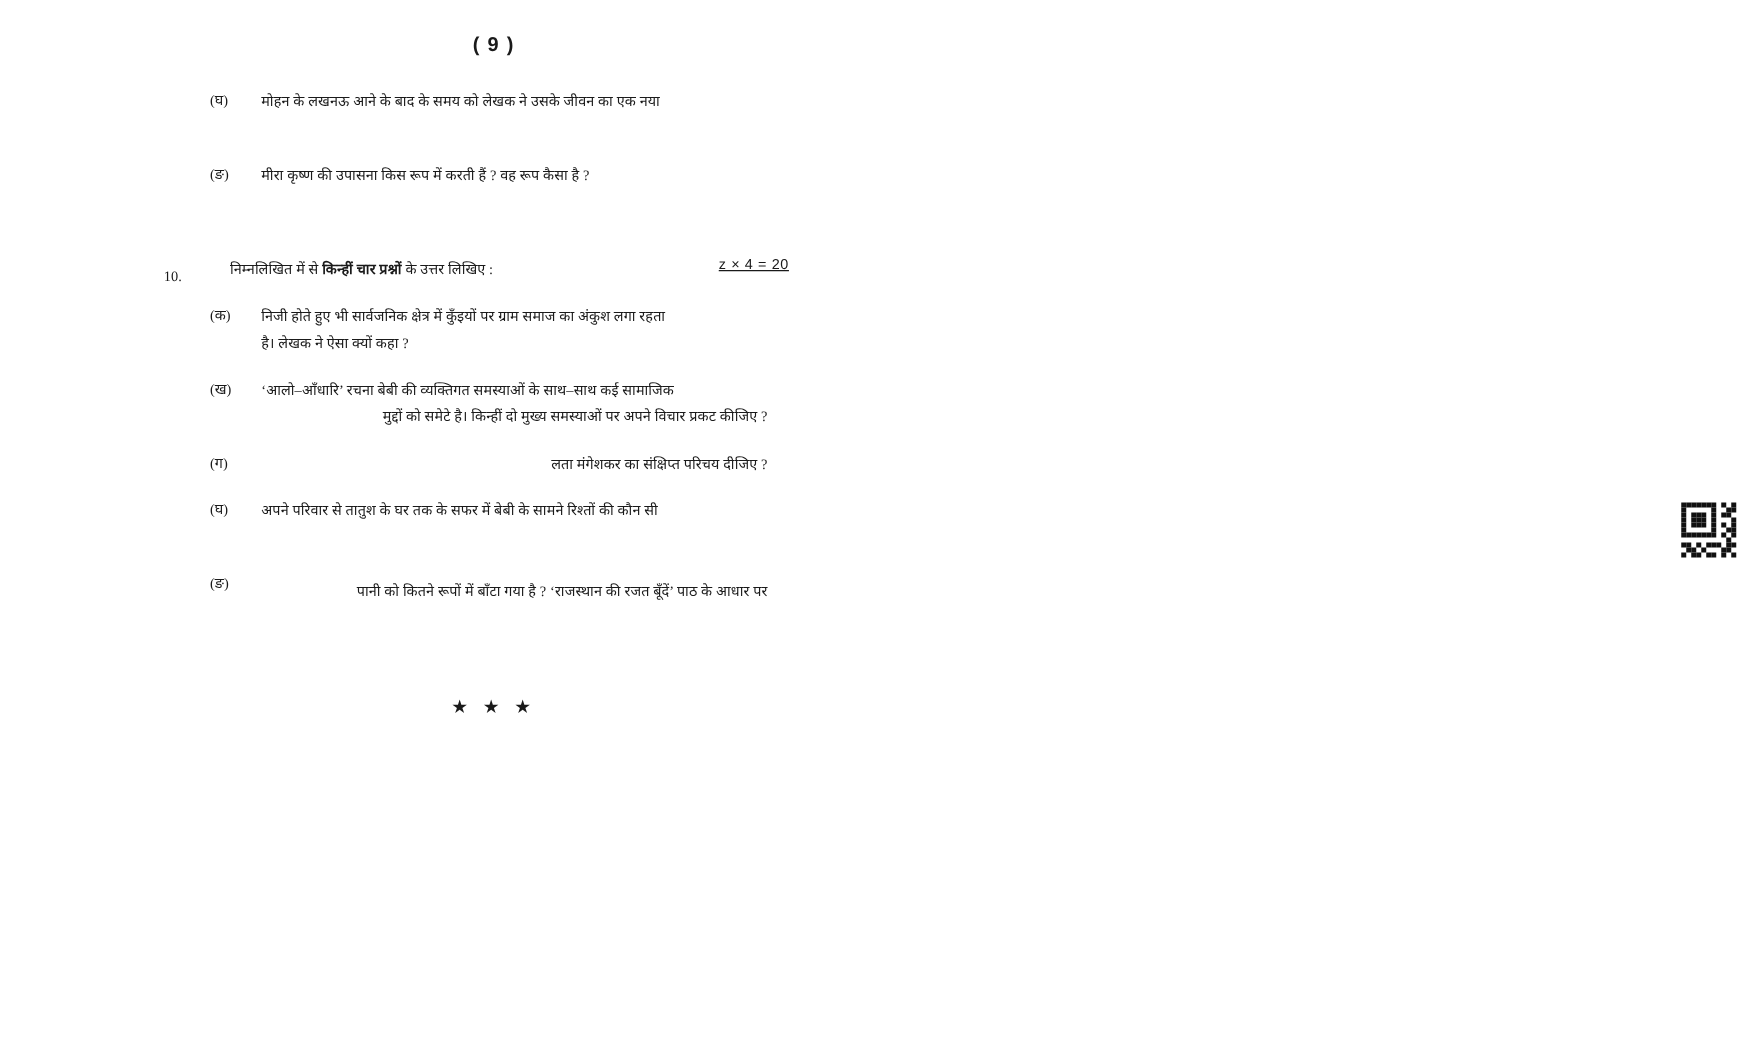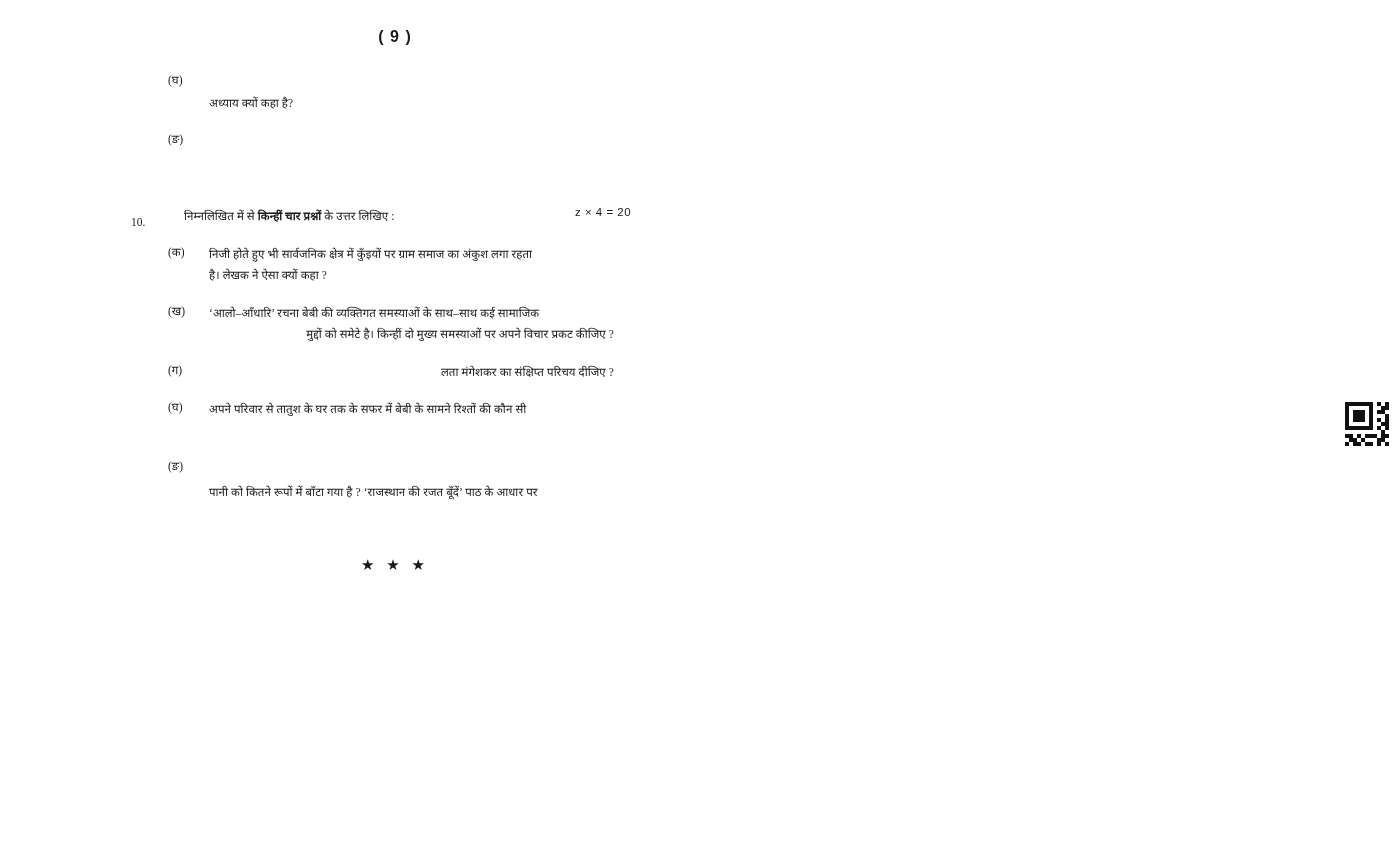--- a/index.html
+++ b/index.html
@@ -48,20 +48,21 @@
     font-size: 11.5px;
     font-weight: normal;
     margin-top: 10px;
   }
   .marks {
     position: absolute;
     font-size: 11.5px;
     font-family: "Liberation Sans", sans-serif;
     letter-spacing: 0.5px;
     white-space: nowrap;
+    text-decoration: underline;
   }
   .stars {
     position: absolute;
     left: 0;
     top: 556px;
     width: 790px;
     text-align: center;
     font-size: 15px;
     letter-spacing: 4px;
   }
@@ -83,44 +84,45 @@
   .bold-seg { font-weight: bold; }
 </style>
 </head>
 <body>
 
 <div class="page">
 
   <div class="page-number">( 9 )</div>
 
   <div class="marker" style="left:168px; top:72px;">(घ)</div>
-  <div class="body-text" style="left:209px; top:93px; width:400px;">अध्याय क्यों कहा है?</div>
+  <div class="body-text" style="left:209px; top:72px; width:400px;">मोहन के लखनऊ आने के बाद के समय को लेखक ने उसके जीवन का एक नया</div>
 
   <div class="marker" style="left:168px; top:131px;">(ङ)</div>
+  <div class="body-text" style="left:209px; top:131px; width:420px;">मीरा कृष्ण की उपासना किस रूप में करती हैं ? वह रूप कैसा है ?</div>
 
   <div class="main-num" style="left:131px; top:206px;">10.</div>
   <div class="body-text" style="left:184px; top:206px; width:420px;"><span>निम्नलिखित में से </span><span class="bold-seg">किन्हीं चार प्रश्नों</span><span> के उत्तर लिखिए :</span></div>
   <div class="marks" style="left:575px; top:206px;">z × 4 = 20</div>
 
   <div class="marker" style="left:168px; top:244px;">(क)</div>
   <div class="body-text" style="left:209px; top:265px; width:405px;">है। लेखक ने ऐसा क्यों कहा ?</div>
   <div class="body-text" style="left:209px; top:244px; width:405px;">निजी होते हुए भी सार्वजनिक क्षेत्र में कुँइयों पर ग्राम समाज का अंकुश लगा रहता</div>
 
   <div class="marker" style="left:168px; top:303px;">(ख)</div>
   <div class="body-text" style="left:209px; top:303px; width:405px;">‘आलो–आँधारि’ रचना बेबी की व्यक्तिगत समस्याओं के साथ–साथ कई सामाजिक</div>
   <div class="body-text" style="left:209px; top:324px; width:405px;text-align:right;">मुद्दों को समेटे है। किन्हीं दो मुख्य समस्याओं पर अपने विचार प्रकट कीजिए ?</div>
 
   <div class="marker" style="left:168px; top:362px;">(ग)</div>
   <div class="body-text" style="left:209px; top:362px; width:405px;text-align:right;">लता मंगेशकर का संक्षिप्त परिचय दीजिए ?</div>
 
   <div class="marker" style="left:168px; top:399px;">(घ)</div>
   <div class="body-text" style="left:209px; top:399px; width:405px;">अपने परिवार से तातुश के घर तक के सफर में बेबी के सामने रिश्तों की कौन सी</div>
 
   <div class="marker" style="left:168px; top:458px;">(ङ)</div>
-  <div class="body-text" style="left:209px; top:482px; width:405px;">पानी को कितने रूपों में बाँटा गया है ? ‘राजस्थान की रजत बूँदें’ पाठ के आधार पर</div>
+  <div class="body-text" style="left:209px; top:464px; width:405px;text-align:right;">पानी को कितने रूपों में बाँटा गया है ? ‘राजस्थान की रजत बूँदें’ पाठ के आधार पर</div>
 
   <div class="stars">★ ★ ★</div>
 
   <div class="qr" id="qr">
       <i class="on"></i>
       <i class="on"></i>
       <i class="on"></i>
       <i class="on"></i>
       <i class="on"></i>
       <i class="on"></i>

